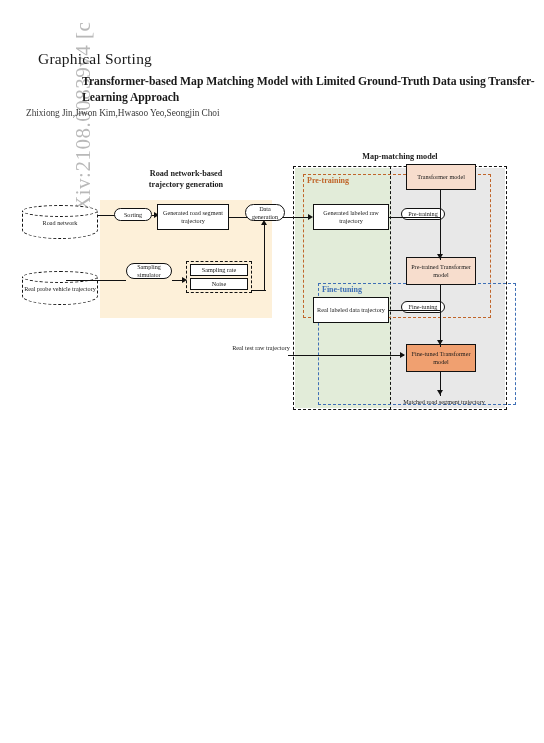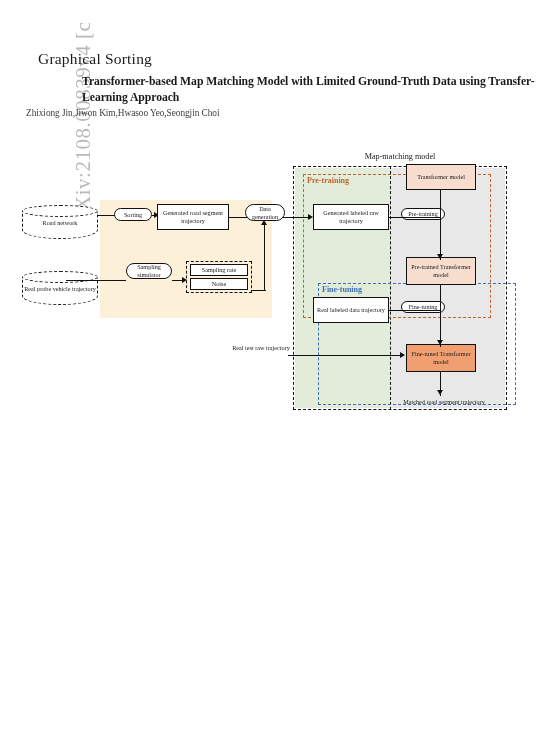--- a/index.html
+++ b/index.html
@@ -27,21 +27,21 @@
 
   
   #figure{position:absolute;left:0;top:128px;width:544px;height:310px;}
 
   
   .panel{position:absolute;box-sizing:border-box;}
   .panel-gen{left:100px;top:72px;width:172px;height:118px;background:#fdf0d9;}
   .panel-green{left:295px;top:40px;width:96px;height:240px;background:#e2ecd9;}
   .panel-gray{left:391px;top:40px;width:114px;height:240px;background:#e8e8e8;}
 
-  .panel-title{position:absolute;text-align:center;font-size:8.2px;font-weight:normal;
+  .panel-title{position:absolute;text-align:center;font-size:8.2px;font-weight:bold;
     line-height:1.3;}
   .t-gen{left:138px;top:41px;width:96px;}
   .t-map{left:330px;top:24px;width:140px;}
 
   
   .dashed-black{position:absolute;box-sizing:border-box;border:1.3px dashed #111;}
   .region-map{left:293px;top:38px;width:214px;height:244px;}
   .divider-dash{position:absolute;left:390px;top:38px;width:0;height:244px;
     border-left:1.3px dashed #111;}
 
@@ -123,20 +123,21 @@
     <div class="panel panel-gray"></div>
 
     <div class="dashed-black region-map"></div>
     <div class="divider-dash"></div>
 
     <div class="region-pre"></div>
     <div class="region-fine"></div>
     <div class="region-label lbl-pre">Pre-training</div>
     <div class="region-label lbl-fine">Fine-tuning</div>
 
+    <div class="panel-title t-gen">Road network-based trajectory generation</div>
     <div class="panel-title t-map">Map-matching model</div>
 
     <div class="cyl cyl1">
       <div class="body"></div>
       <div class="top"></div>
       <div class="ctext">Road network</div>
     </div>
     <div class="cyl cyl2">
       <div class="body"></div>
       <div class="top"></div>

